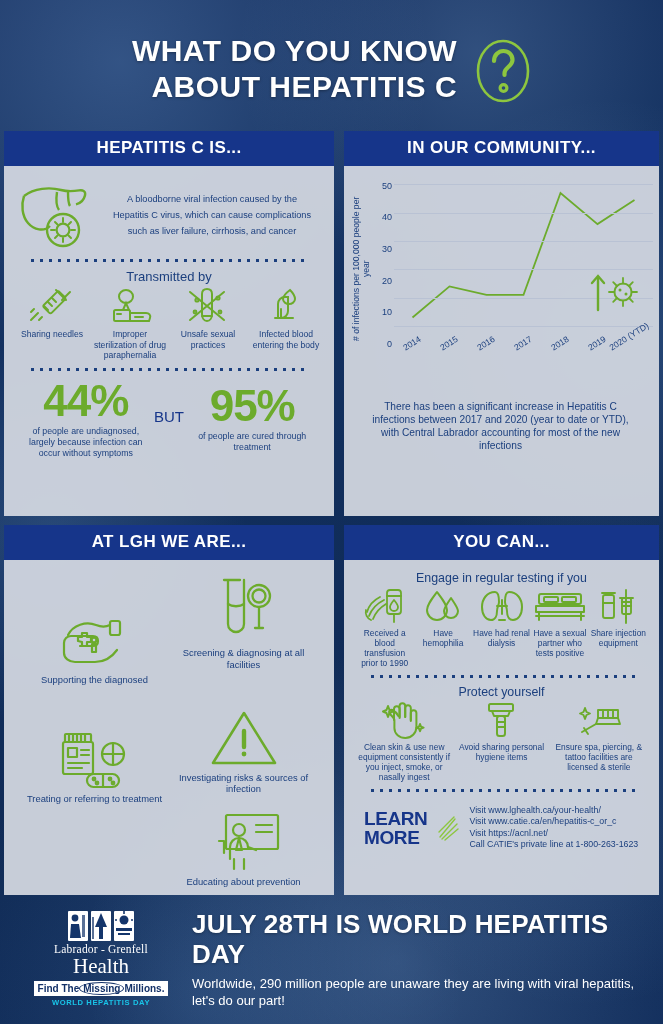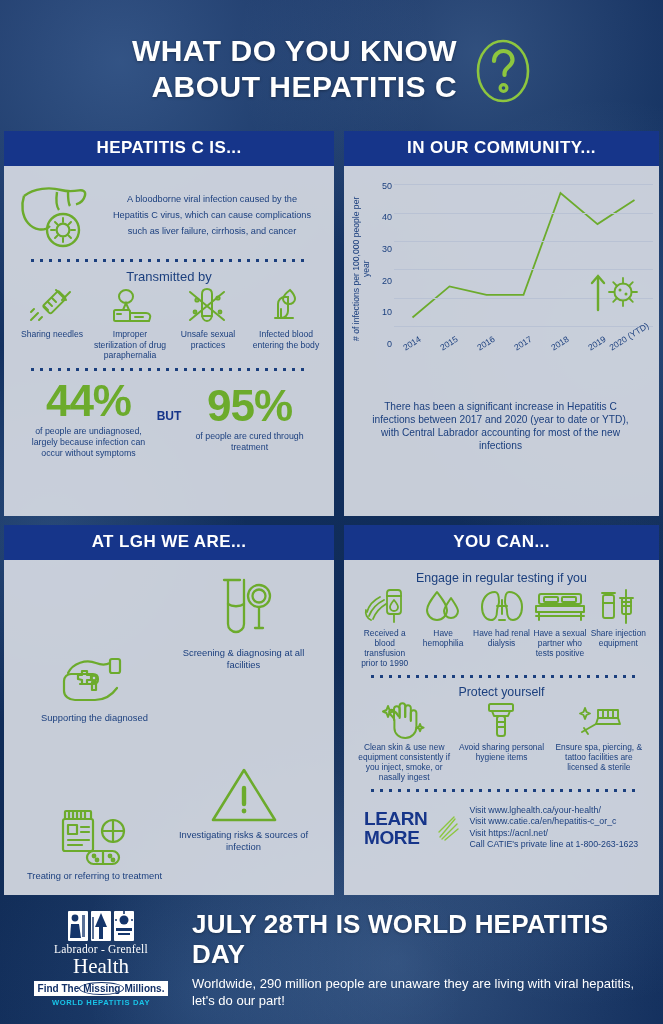--- a/index.html
+++ b/index.html
@@ -73,21 +73,21 @@
   .sub-title { text-align: center; font-size: 13px; color: #1b3f7e; margin: 3px 0 2px; }
   .icon-row { display: flex; justify-content: space-around; align-items: flex-start; gap: 2px; }
   .icon-cell { width: 25%; text-align: center; }
   .icon-cell svg { display: block; margin: 0 auto 3px; }
   .icon-cell .cap { font-size: 8.6px; line-height: 10.5px; color: #1b3f7e; }
 
   .stats { display: flex; align-items: center; justify-content: center; margin-top: 4px; }
   .stat { text-align: center; width: 44%; }
   .stat .num { font-size: 44px; line-height: 46px; font-weight: bold; color: #6cab2c; letter-spacing: -1px; }
   .stat .desc { font-size: 8.8px; line-height: 11px; color: #1b3f7e; margin-top: 2px; padding: 0 4px; }
-  .but { font-size: 12px; font-weight: bold; color: #16358a; padding-bottom: 4px; }
+  .but { font-size: 15px; font-weight: normal; color: #16358a; padding-bottom: 4px; }
 
   
   .chart-wrap { padding: 10px 6px 2px 4px; }
   .chart { position: relative; height: 168px; display: flex; }
   .ylabel {
     writing-mode: vertical-rl; transform: rotate(180deg);
     font-size: 8.6px; color: #1b3f7e; text-align: center;
     width: 26px; display: flex; align-items: center; justify-content: center;
     line-height: 10px; padding-bottom: 18px;
   }
@@ -386,20 +386,35 @@
 
           <div class="lgh-cell">
             <svg width="70" height="62" viewBox="0 0 70 62">
               <path d="M35 6 66 56H4z" fill="none" stroke="#6cab2c" stroke-width="2.6" stroke-linejoin="round"></path>
               <path d="M35 24v16" fill="none" stroke="#6cab2c" stroke-width="4.4" stroke-linecap="round"></path>
               <circle cx="35" cy="47" r="2.4" fill="#6cab2c"></circle>
             </svg>
             <div class="cap">Investigating risks &amp; sources of infection</div>
           </div>
 
+          <div class="lgh-cell" style="grid-column:2;">
+            <svg width="76" height="62" viewBox="0 0 76 62">
+              <g fill="none" stroke="#6cab2c" stroke-width="2.2" stroke-linecap="round" stroke-linejoin="round">
+                <rect x="20" y="4" width="52" height="34" rx="1.5"></rect>
+                <path d="M50 14h16M50 21h16"></path>
+                <circle cx="33" cy="19" r="6"></circle>
+                <path d="M24 48v-12c0-5 4-9 9-9s9 4 9 9"></path>
+                <path d="M42 36l8 3"></path>
+                <path d="M33 27l-3 12h6z"></path>
+                <path d="M28 48v10M38 48v10"></path>
+                <path d="M13 30h5v12"></path>
+              </g>
+            </svg>
+            <div class="cap">Educating about prevention</div>
+          </div>
         </div>
       </div>
     </section>
 
     <section class="panel">
       <div class="panel-head">YOU CAN...</div>
       <div class="panel-body">
 
         <div class="yc-title">Engage in regular testing if you</div>
         <div class="yc-row">

